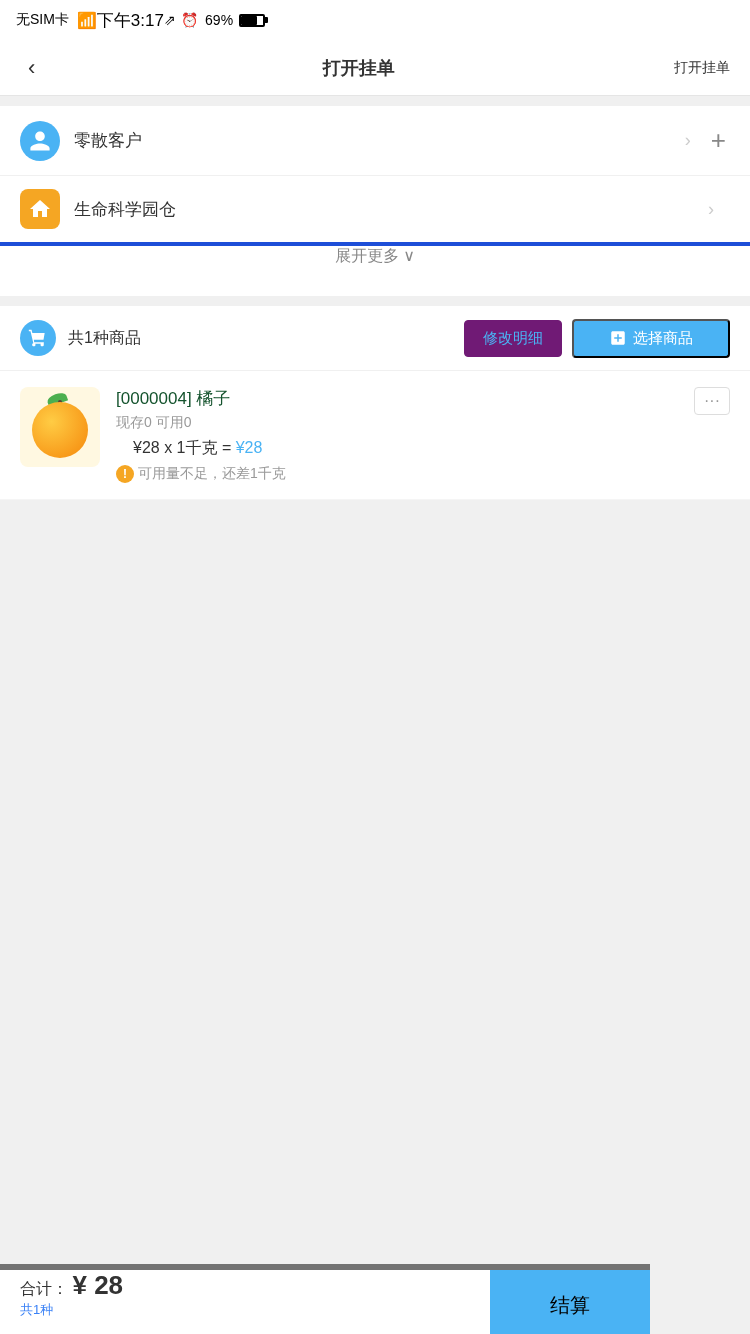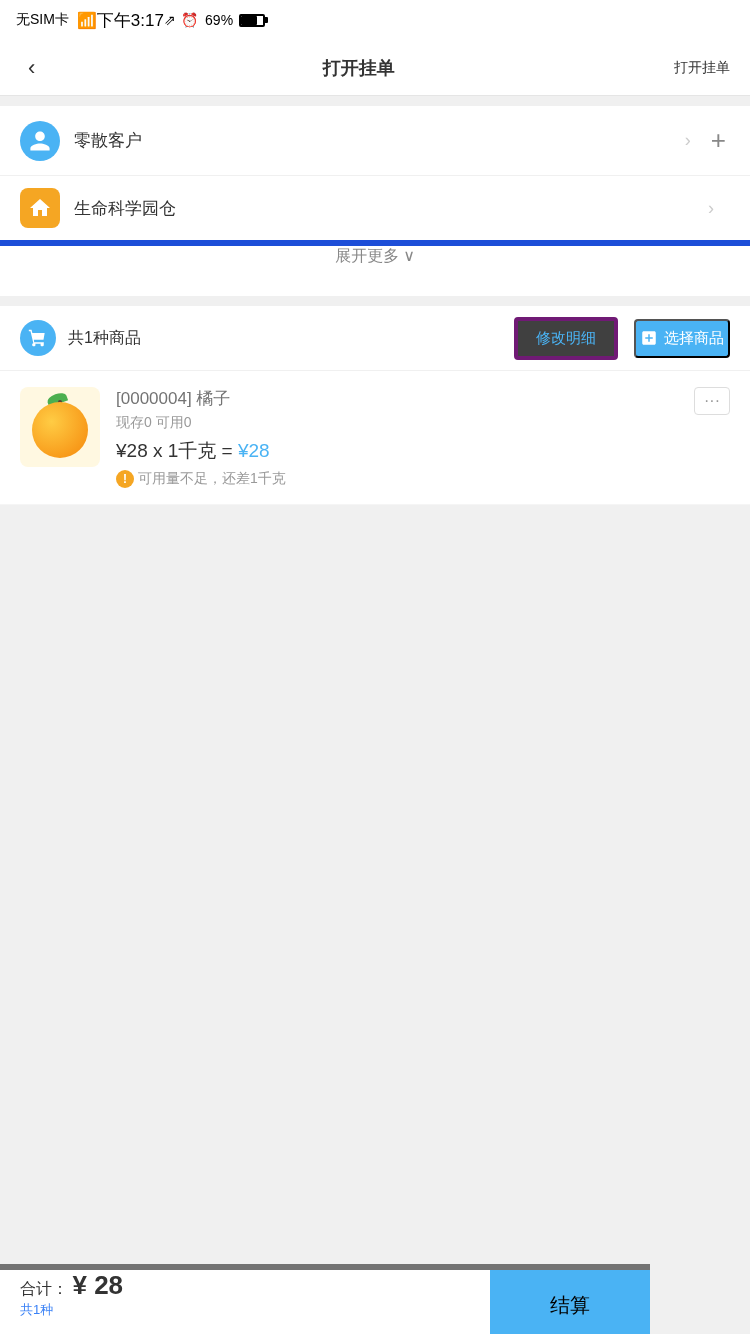--- a/index.html
+++ b/index.html
@@ -130,21 +130,21 @@
       padding: 0 4px;
     }
 
     
     .warehouse-row {
       display: flex;
       align-items: center;
       padding: 0 20px;
       height: 70px;
       background: #fff;
-      border-bottom: 6px solid #1d4ed8;
+      border-bottom: 4px solid #1d4ed8;
     }
     .warehouse-icon {
       width: 40px;
       height: 40px;
       border-radius: 8px;
       background: #f5a623;
       display: flex;
       align-items: center;
       justify-content: center;
       margin-right: 14px;
@@ -201,33 +201,33 @@
       margin-right: 12px;
       flex-shrink: 0;
     }
     .product-count-icon svg { width: 20px; height: 20px; fill: #fff; }
     .product-count-text {
       flex: 1;
       font-size: 16px;
       color: #333;
     }
     .btn-edit-detail {
-      border: 4px solid #701a75;
-      background: #404040;
+      border: 1px solid #701a75;
+      background: #701a75;
       color: #4ab3f4;
       padding: 8px 18px;
       border-radius: 4px;
       font-size: 15px;
       cursor: pointer;
-      margin-right: 16px;
+      margin-right: 10px;
     }
     .btn-select-product {
       background: #4ab3f4;
       color: #fff;
-      padding: 8px 4px;
+      padding: 8px 35px;
       border-radius: 4px;
       font-size: 15px;
       cursor: pointer;
       display: flex;
       align-items: center;
       gap: 6px;
     }
     .btn-select-product svg { width: 18px; height: 18px; fill: #fff; }
 
     
@@ -281,33 +281,34 @@
       background: #5d4037;
       position: absolute;
       top: 8px;
       left: 33px;
       border-radius: 2px;
     }
 
     .product-info { flex: 1; }
     .product-name {
       font-size: 17px;
-      color: #737373;
+      color: #14532d;
       font-weight: 500;
       margin-bottom: 4px;
     }
     .product-stock {
       font-size: 14px;
       color: #999;
       margin-bottom: 6px;
     }
     .product-price-row {
-      font-size: 19px;
+      font-size: 16px;
       color: #333;
       margin-bottom: 6px;
+      margin-left: 17px;
     }
     .price-highlight { color: #4ab3f4; }
     .product-warning {
       display: flex;
       align-items: center;
       gap: 4px;
       font-size: 14px;
       color: #999;
     }
     .warning-icon {

